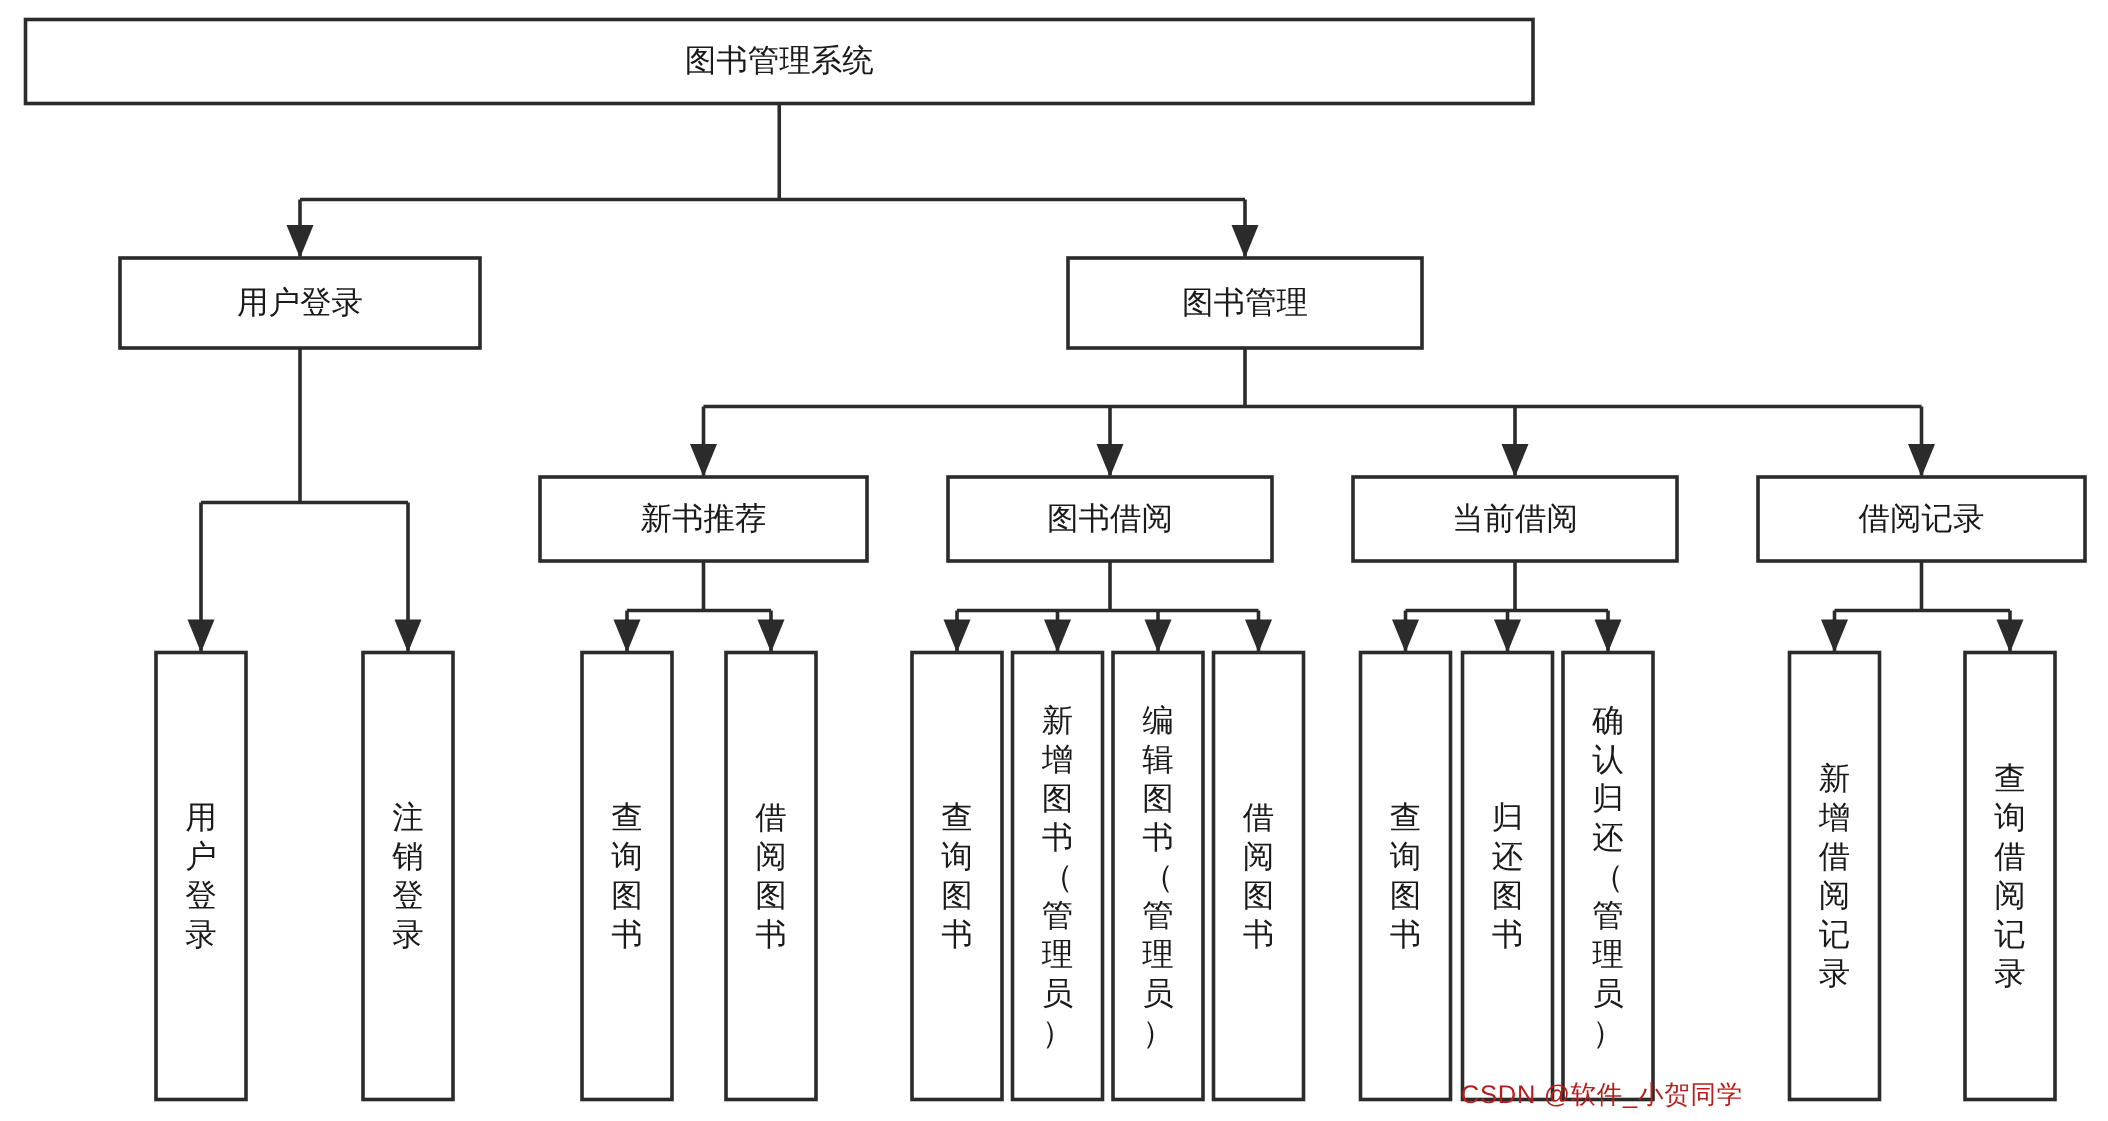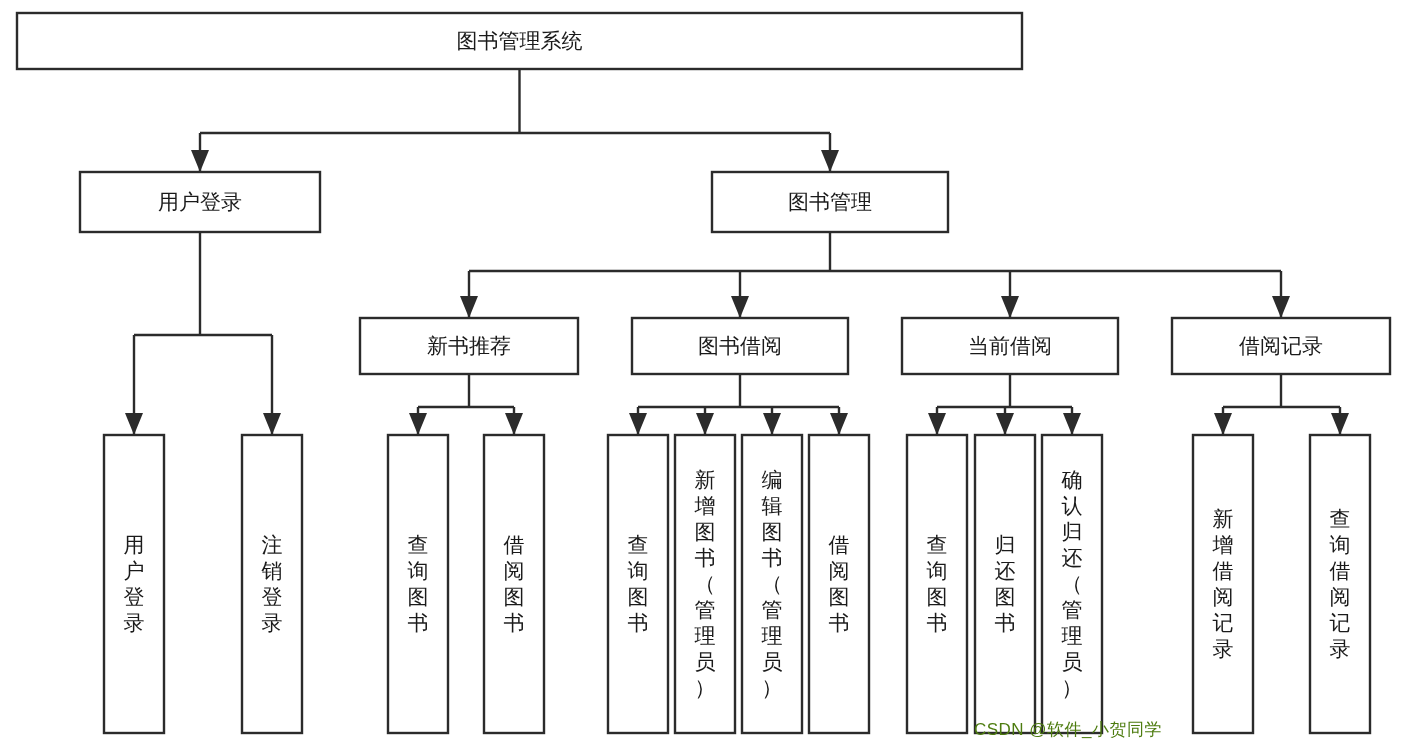--- a/index.html
+++ b/index.html
@@ -52,21 +52,21 @@
     font-size: 21px;
     fill: #1a1a1a;
     text-anchor: middle;
   }
   .watermark-text {
     position: absolute;
     right: 10px;
     bottom: 6px;
     font-family: "Liberation Sans", "DejaVu Sans", sans-serif;
     font-size: 17px;
-    color: #4d7c0f;
+    color: #b91c1c;
     letter-spacing: 0.5px;
     white-space: nowrap;
     pointer-events: none;
   }
 </style>
 </head>
 <body>
 
 <div id="diagram-root">
   <svg class="diagram-canvas" id="diagram-canvas" viewBox="0 0 1405 747">

